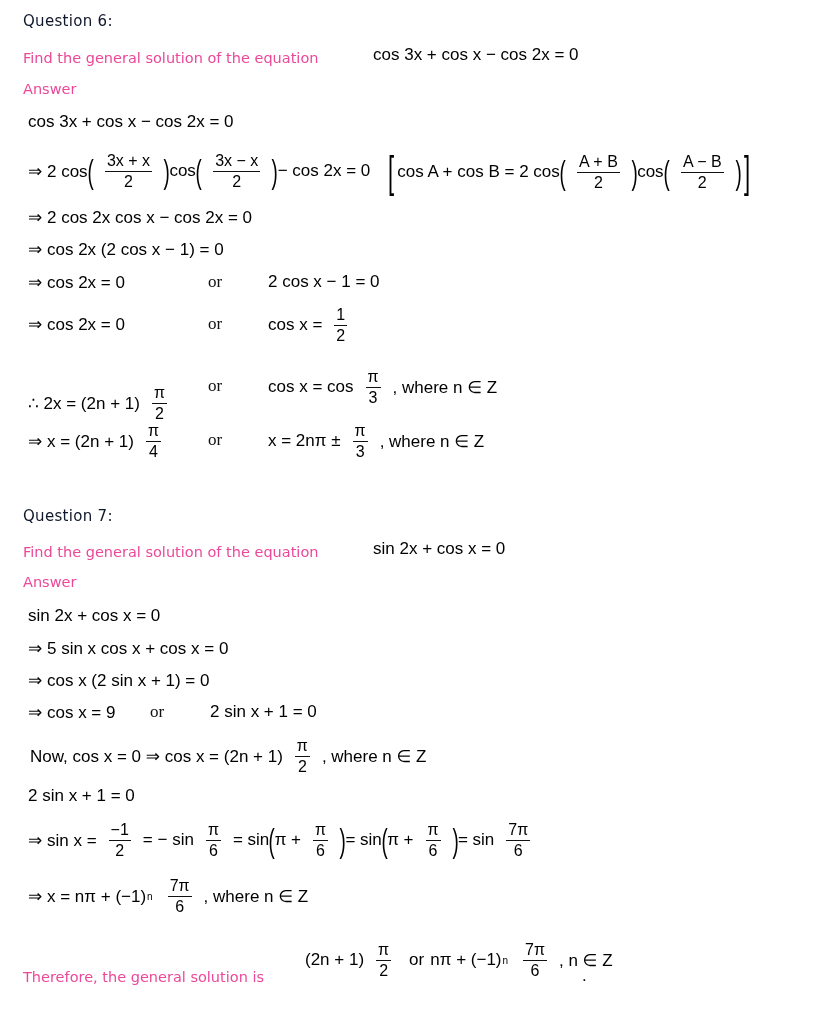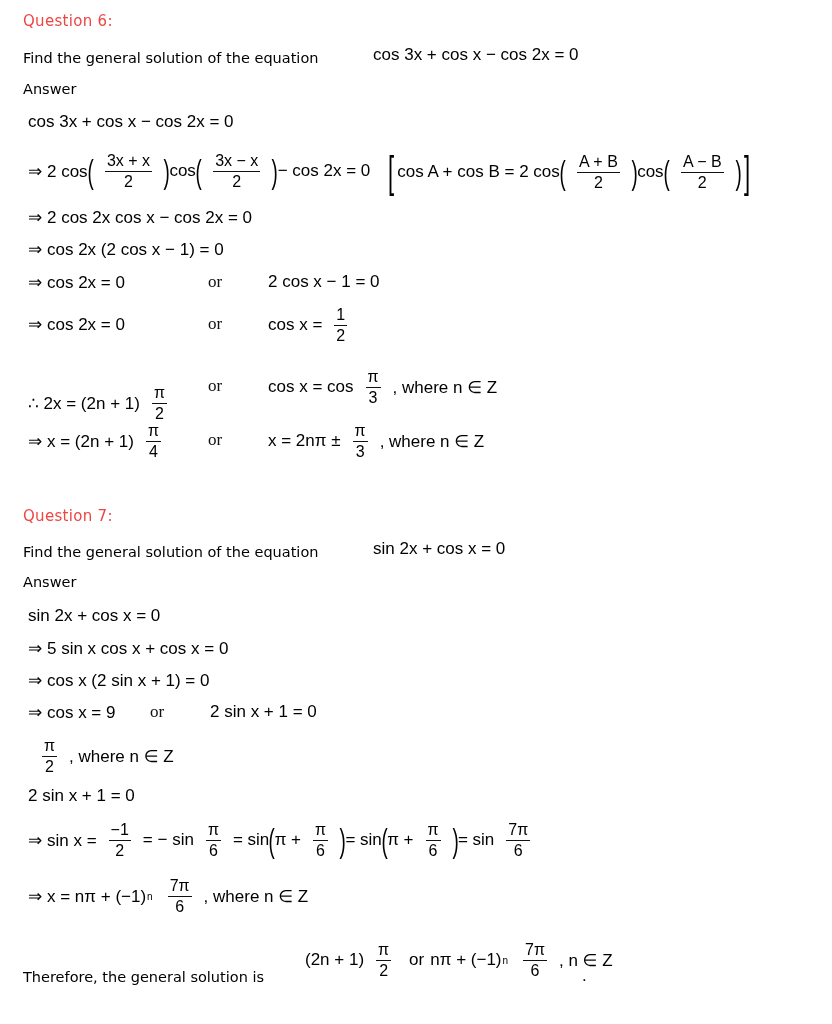--- a/index.html
+++ b/index.html
@@ -1,21 +1,21 @@
 <!DOCTYPE html>
 <html><head>
 <meta charset="utf-8">
 <style>
   html, body { margin: 0; padding: 0; }
   body {
     width: 832px; height: 1024px; background: #ffffff; position: relative; overflow: hidden;
     font-family: "DejaVu Sans", sans-serif; color: #222;
   }
-  .q-head { position: absolute; left: 23px; font-size: 15px; color: #ef4444; letter-spacing: 0.3px; }
-  .prose { position: absolute; left: 23px; font-size: 14.5px; color: #000000; }
+  .q-head { position: absolute; left: 23px; font-size: 15px; color: #0f172a; letter-spacing: 0.3px; }
+  .prose { position: absolute; left: 23px; font-size: 14.5px; color: #ec4899; }
   .math {
     position: absolute; font-family: Liberation Sans, sans-serif; font-size: 17px; color: #000000;
     white-space: nowrap; display: flex; align-items: center;
   }
   .frac { display: inline-flex; flex-direction: column; align-items: center; vertical-align: middle; margin: 0 12px; line-height: 1; }
   .frac .num { padding: 0 2px 2px; border-bottom: 1px solid #111; font-size: 16px; }
   .frac .den { padding-top: 2px; font-size: 16px; }
   .paren { font-size: 34px; font-weight: 100; transform: scaleX(0.55); display: inline-block; line-height: 1; margin: 0 -3px; }
   .bracket { font-size: 44px; font-weight: 100; transform: scaleX(0.5); display: inline-block; line-height: 1; }
   .sp { display: inline-block; width: 6px; }
@@ -127,20 +127,21 @@
 
 <div class="math" style="left:28px; top:606px">sin 2x + cos x = 0</div>
 <div class="math" style="left:28px; top:638px">⇒ 5 sin x cos x + cos x = 0</div>
 <div class="math" style="left:28px; top:670px">⇒ cos x (2 sin x + 1) = 0</div>
 
 <div class="math" style="left:28px; top:702px">⇒ cos x = 9</div>
 <div class="or" style="left:150px; top:702px">or</div>
 <div class="math" style="left:210px; top:702px">2 sin x + 1 = 0</div>
 
 <div class="math" style="left:30px; top:733px; height:46px">
+  <span>Now,  cos x = 0 ⇒ cos x = (2n + 1)</span>
   <span class="frac">
       <span class="num">π</span>
       <span class="den">2</span>
     </span>
   <span>, where n ∈ Z</span>
 </div>
 
 <div class="math" style="left:28px; top:786px">2 sin x + 1 = 0</div>
 
 <div class="math" style="left:28px; top:814px; height:52px">

